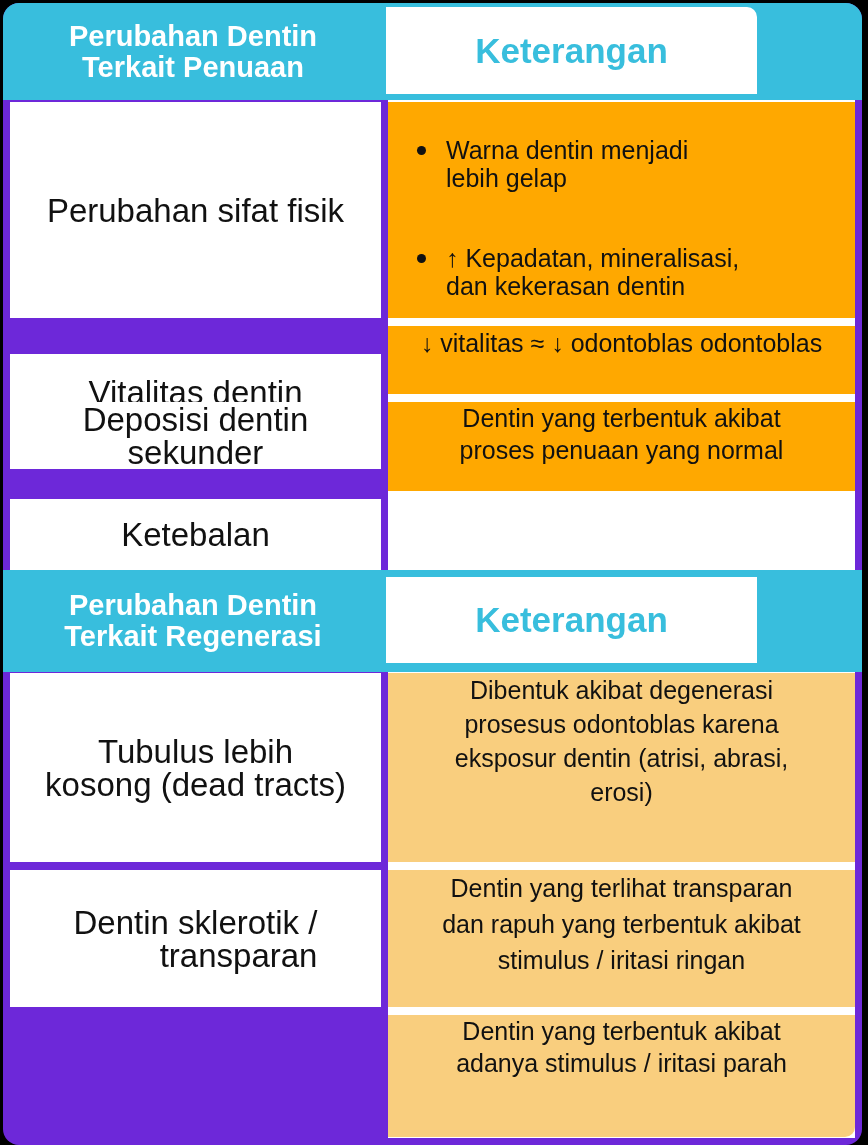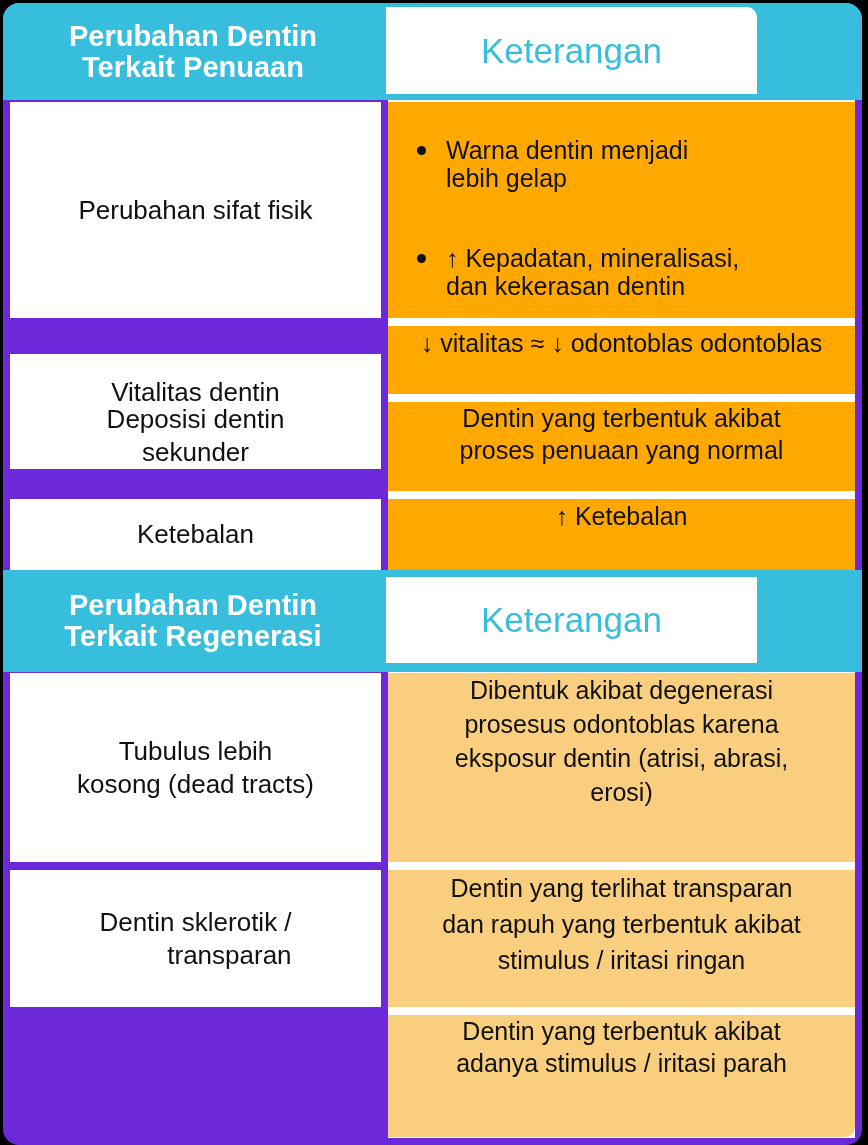--- a/index.html
+++ b/index.html
@@ -13,26 +13,26 @@
   }
   .header-left {
     position: absolute; left: 0; top: 0; width: 380px; height: 100%;
     display: flex; align-items: center; justify-content: center; text-align: center;
     color: #FFFFFF; font-weight: bold; font-size: 29px; line-height: 31px;
     white-space: pre-line;
   }
   .header-right {
     position: absolute; left: 383px; width: 371px; background: #FFFFFF;
     display: flex; align-items: center; justify-content: center;
-    color: #38BEDD; font-weight: normal; font-size: 35px;
+    color: #38BEDD; font-weight: bold; font-size: 35px;
   }
   .cell-left {
     position: absolute; left: 7px; width: 371px; background: #FFFFFF;
     display: flex; align-items: center; justify-content: center; text-align: center;
-    color: #111111; font-size: 26px; line-height: 33px; white-space: pre-line;
+    color: #111111; font-size: 33px; line-height: 33px; white-space: pre-line;
   }
   .right-strip {
     position: absolute; left: 385px; width: 467px; background: #FFFFFF;
   }
   .cell-right {
     position: absolute; left: 385px; width: 467px;
     display: flex; align-items: flex-start; justify-content: center; text-align: center;
     color: #111111; font-size: 25px; line-height: 34px; white-space: pre-line;
   }
   .orange { background: #FFA800; }
@@ -67,21 +67,20 @@
 
   <div class="cell-left" style="top:323px; height:76px;margin-top:28px;">Vitalitas dentin</div>
   <div class="cell-right orange" style="top:323px; height:68px;">↓ vitalitas ≈ ↓ odontoblas odontoblas</div>
 
   <div class="cell-left" style="top:399px; height:67px;">Deposisi dentin
 sekunder</div>
   <div class="cell-right orange" style="top:399px; height:89px; line-height:32px;">Dentin yang terbentuk akibat
 proses penuaan yang normal</div>
 
   <div class="cell-left" style="top:496px; height:71px;">Ketebalan</div>
-  <div class="cell-right orange" style="top:496px; height:71px;">↑ Ketebalan</div>
 
   <div class="header" style="top:567px; height:102px;">
     <div class="header-left">Perubahan Dentin
 Terkait Regenerasi</div>
     <div class="header-right" style="top:7px; height:86px;">Keterangan</div>
   </div>
 
   <div class="right-strip" style="top:669px; height:466px;"></div>
 
   <div class="cell-left" style="top:670px; height:189px;">Tubulus lebih

